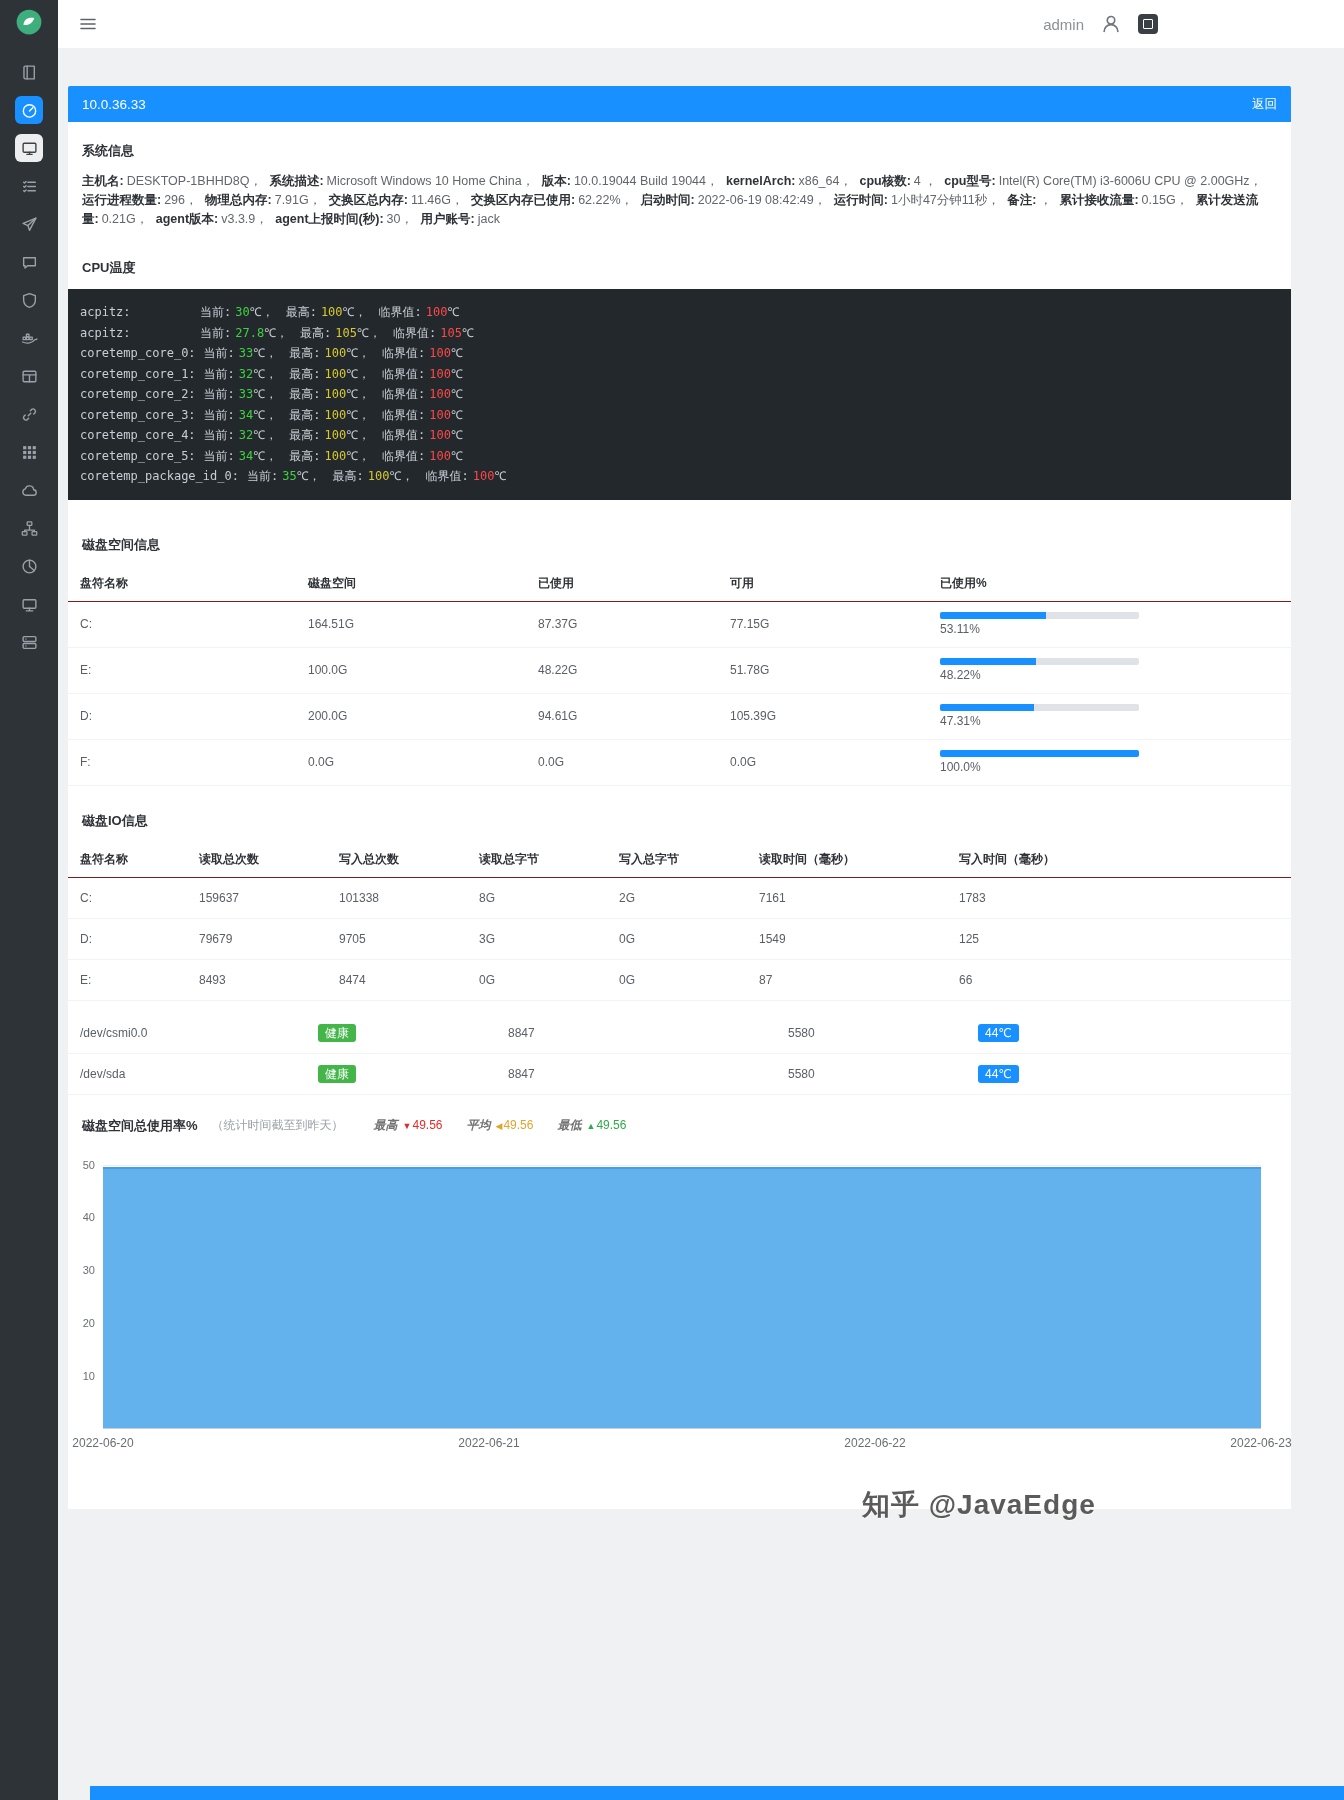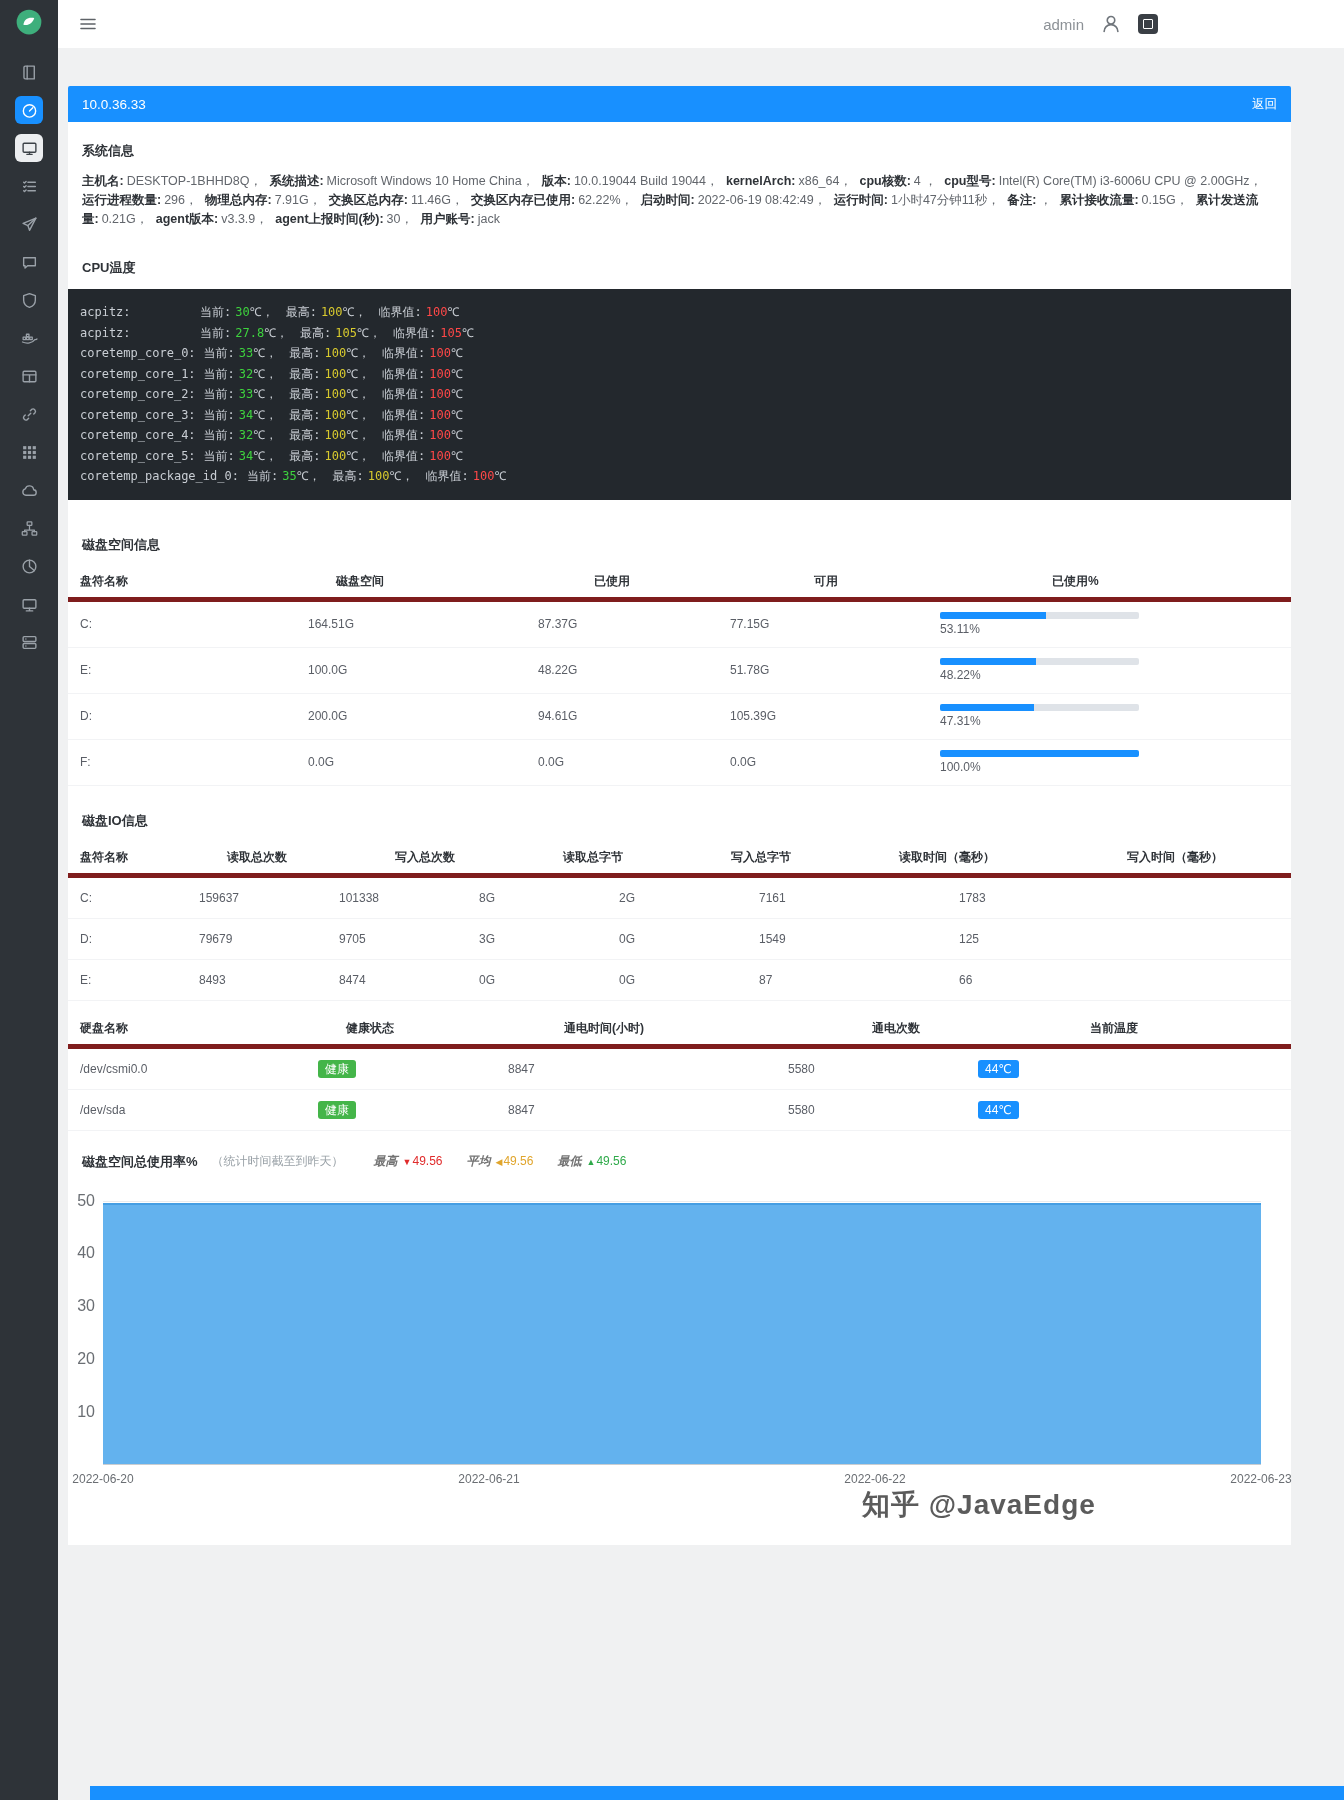--- a/index.html
+++ b/index.html
@@ -49,21 +49,21 @@
   .terminal { margin-top:12px; background:#23282d; color:#c9ced4;
               font-family:"DejaVu Sans Mono","Liberation Mono",monospace;
               font-size:12px; line-height:20.5px; padding:13px 12px; }
   .cpu-name { display:inline-block; min-width:112px; margin-right:8px; }
   .cpu-label { margin-right:4px; }
   .cpu-unit { margin-right:12px; }
   .v-cur { color:#3ed33e; } .v-max { color:#d8ca2e; } .v-crit { color:#ff4848; }
 
   .tbl { margin-top:12px; font-size:12px; }
   .t-head, .t-row { display:grid; align-items:center; padding:0 12px; }
-  .t-head { font-weight:bold; color:#2f3338; height:36px; border-bottom:5px solid #7f1d1d;gap:28px; }
+  .t-head { font-weight:bold; color:#2f3338; height:36px; border-bottom:1px solid #7f1d1d; }
   .t-row { color:#5a5e66; border-bottom:1px solid #f2f3f5; }
   .row-h46 .t-row { height:46px; }
   .row-h41 .t-row { height:41px; }
   .ds-grid { grid-template-columns:228px 230px 192px 210px 1fr; }
   .io-grid { grid-template-columns:119px 140px 140px 140px 140px 200px 1fr; }
   .sm-grid { grid-template-columns:238px 190px 280px 190px 1fr; }
 
   .pct-cell { display:flex; flex-direction:column; gap:3px; justify-content:center; }
   .bar-track { width:199px; height:7px; background:#dfe3e8; border-radius:2px; overflow:hidden; }
   .bar-fill { display:block; height:100%; background:#1890ff; }
@@ -74,21 +74,21 @@
 
   .chart-head { margin-top:22px; padding:0 14px; display:flex; align-items:center; font-size:12px; }
   .chart-title { font-size:13px; font-weight:bold; color:#2f3338; }
   .chart-sub { color:#98a0a6; margin-left:14px; }
   .chart-stats { margin-left:30px; display:flex; gap:24px; }
   .stat-label { color:#737373; font-weight:bold; margin-right:5px;font-style:italic; }
   .stat-marker { font-size:9px; margin-right:1px; }
 
   .chart-wrap { margin-top:30px; display:flex; }
   .ylab { width:35px; position:relative; height:264px; }
-  .ylab span { position:absolute; right:8px; transform:translateY(-50%); font-size:16px; color:#6a6e73; }
+  .ylab span { position:absolute; right:8px; transform:translateY(-50%); font-size:11px; color:#6a6e73; }
   .plot-col { flex:1; margin-right:30px; }
   .plot { position:relative; height:264px; border-bottom:1px solid #c9cdd1; }
   .gridline { position:absolute; left:0; right:0; height:1px; background:#eaecee; }
   .area-fill { position:absolute; left:0; right:0; bottom:0; }
   .xlabels { position:relative; height:22px; }
   .xlabels span { position:absolute; transform:translateX(-50%); top:7px; font-size:12px; color:#6a6e73; white-space:nowrap; }
 
   .watermark { position:absolute; left:862px; top:1486px; font-size:28px; font-weight:bold;
                color:rgba(55,55,55,.82); letter-spacing:1px; text-shadow:1px 1px 0 rgba(255,255,255,.55); z-index:6; }
   .bottom-strip { position:absolute; left:90px; right:0; top:1786px; height:14px; background:#1890ff; }
@@ -458,27 +458,20 @@
     <span>8474</span>
     <span>0G</span>
     <span>0G</span>
     <span>87</span>
     <span>66</span>
   </div>
 </div>
       </div>
 
       <div class="tbl row-h41">
-        <div class="t-head sm-grid">
-          <span>硬盘名称</span>
-          <span>健康状态</span>
-          <span>通电时间(小时)</span>
-          <span>通电次数</span>
-          <span>当前温度</span>
-        </div>
         <div>
   <div class="t-row sm-grid">
     <span>/dev/csmi0.0</span>
     <span><span class="badge badge-green">健康</span></span>
     <span>8847</span>
     <span>5580</span>
     <span><span class="badge badge-blue">44℃</span></span>
   </div>
 
   <div class="t-row sm-grid">

